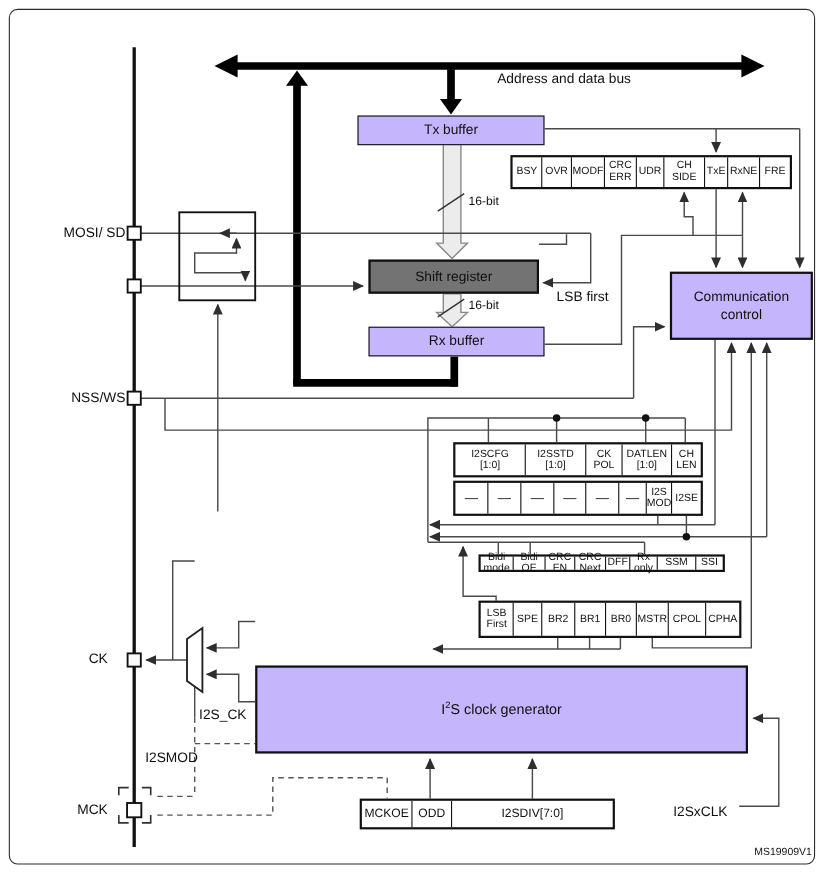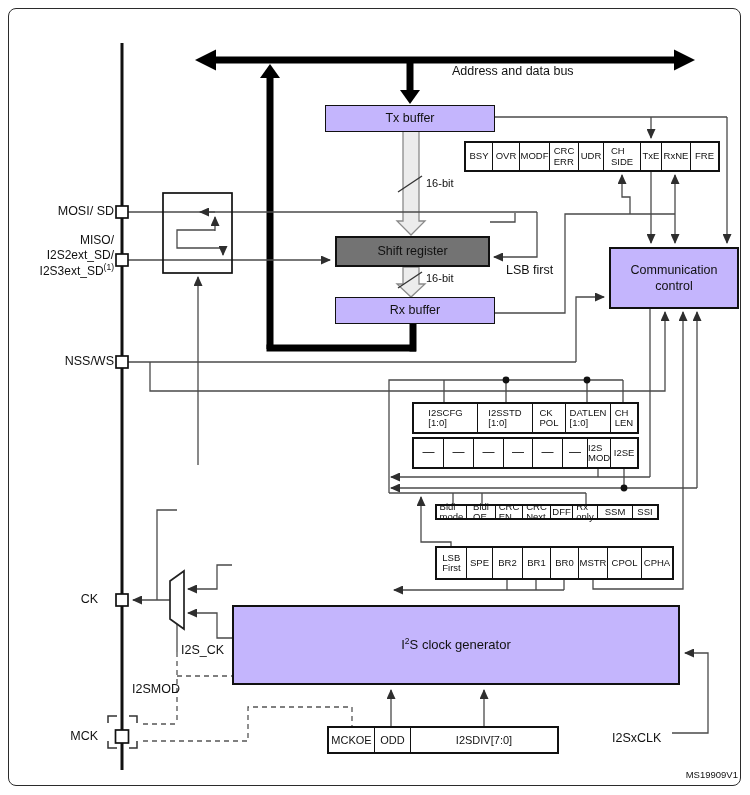--- a/index.html
+++ b/index.html
@@ -7,21 +7,21 @@
        font-family:"Liberation Sans",sans-serif;color:#111;overflow:hidden;}
   .frame{position:absolute;left:8px;top:8px;width:731px;height:776px;
          border:1.5px solid #2b2b2b;border-radius:8px;}
   #wires{position:absolute;left:0;top:0;}
   .box{position:absolute;background:#c4b5fd;border:1.6px solid #111;box-sizing:border-box;
        display:flex;align-items:center;justify-content:center;text-align:center;
        font-size:12.5px;line-height:1.3;white-space:pre-line;}
   .b2{border-width:2.2px;}
   .shaded{background:#737373;}
   .reg-row{position:absolute;display:flex;border:2px solid #111;box-sizing:border-box;background:#fff;}
-  .cell{display:flex;align-items:center;justify-content:center;text-align:left;
+  .cell{display:flex;align-items:center;justify-content:center;text-align:center;
         font-size:9.5px;line-height:1.1;white-space:pre-line;
         border-right:1.5px solid #111;box-sizing:border-box;flex:0 0 auto;height:100%;}
   .cell:last-child{border-right:none;}
   .f11 .cell{font-size:11px;}
   .lbl{position:absolute;font-size:12.5px;white-space:nowrap;}
   .sm{font-size:11px;}
   .pinlbl{position:absolute;font-size:12.5px;text-align:right;line-height:1.22;}
   .wm{position:absolute;font-size:9.5px;text-align:right;}
   sup{font-size:8.5px;}
 </style>
@@ -245,21 +245,16 @@
   <div class="lbl" style="left:452px;top:64px;">Address and data bus</div>
   <div class="lbl sm" style="left:426px;top:177px;">16-bit</div>
   <div class="lbl sm" style="left:426px;top:272px;">16-bit</div>
   <div class="lbl" style="left:506px;top:263px;">LSB first</div>
   <div class="lbl" style="left:181px;top:643px;">I2S_CK</div>
   <div class="lbl" style="left:132px;top:682px;">I2SMOD</div>
   <div class="lbl" style="left:612px;top:731px;">I2SxCLK</div>
   <div class="wm" style="left:650px;top:769px;width:88px;">MS19909V1</div>
 
   <div class="pinlbl" style="left:30px;top:204px;width:84px;">MOSI/ SD</div>
-  <div class="pinlbl" style="left:14px;top:233px;width:100px;font-size:12px;">
-    <span>MISO/</span><br>
-    <span>I2S2ext_SD/</span><br>
-    <span>I2S3ext_SD</span><sup>(1)</sup>
-  </div>
   <div class="pinlbl" style="left:30px;top:354px;width:84px;">NSS/WS</div>
   <div class="pinlbl" style="left:30px;top:592px;width:68px;">CK</div>
   <div class="pinlbl" style="left:30px;top:729px;width:68px;">MCK</div>
 </div>
 
 </body></html>

